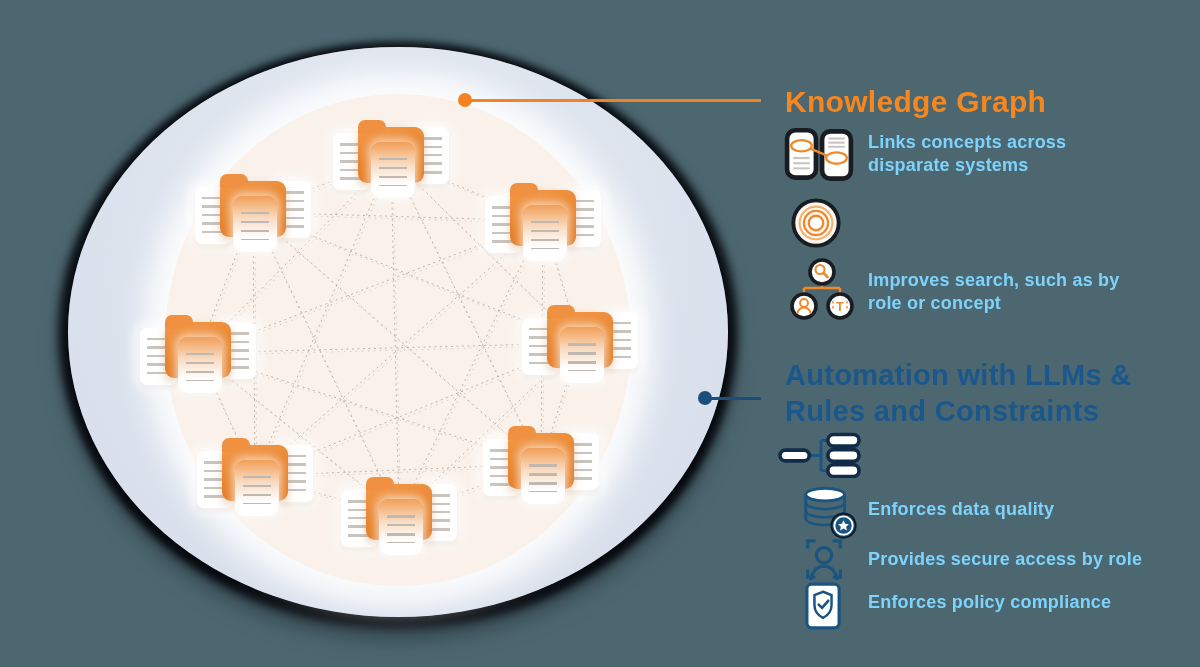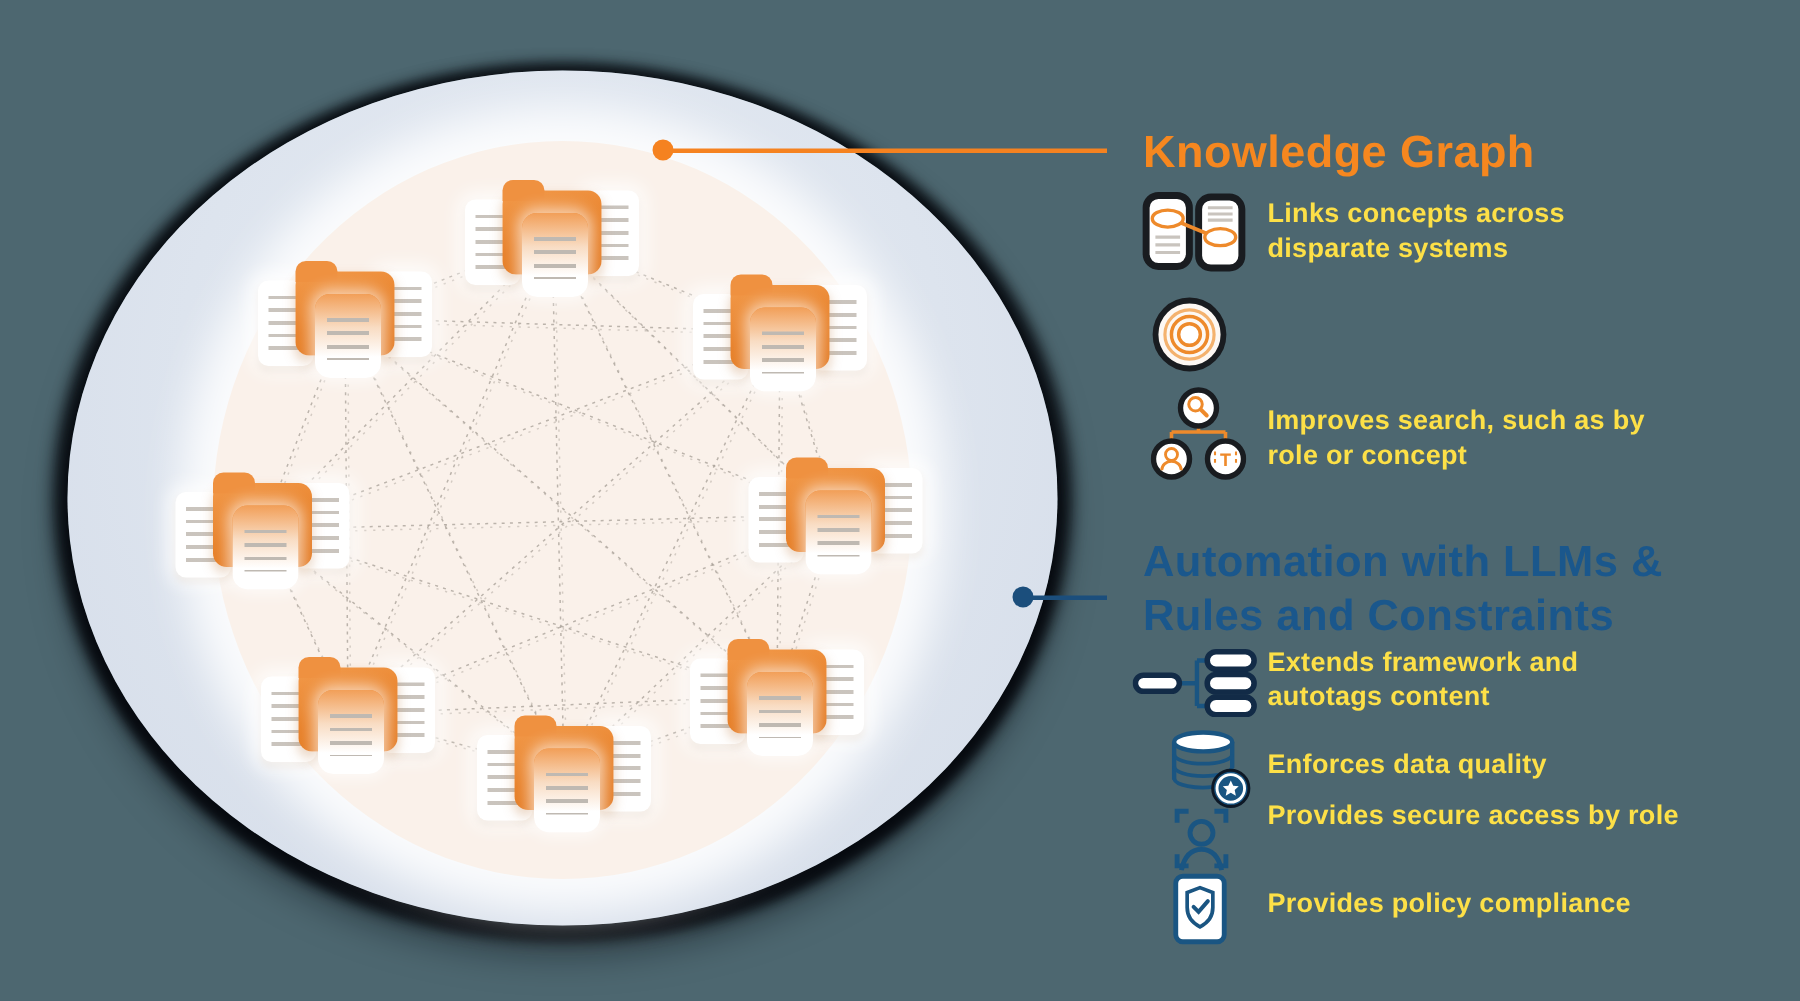--- a/index.html
+++ b/index.html
@@ -1,21 +1,21 @@
 <!DOCTYPE html>
 <html><head>
 <meta charset="utf-8">
 <style>
   html,body{margin:0;padding:0;}
   body{
     width:1200px;height:667px;overflow:hidden;position:relative;
     background:#4D6770;
     font-family:"Liberation Sans", sans-serif;
   }
-  .stage{position:absolute;inset:0;}
+  .stage{position:absolute;inset:0;margin-left:23px;}
 
   
   .ring{
     position:absolute;left:45px;top:47px;width:660px;height:570px;border-radius:50%;
     background:radial-gradient(ellipse at 50% 38%, #e9eef5 0%, #dde4ee 55%, #d3dbe8 100%);
     box-shadow:0 10px 8px 1px rgba(7,10,15,0.92),
                0 -5px 9px rgba(7,10,15,0.78),
                10px 0 9px rgba(7,10,15,0.8),
                -10px 0 9px rgba(7,10,15,0.8),
                0 16px 26px rgba(5,8,12,0.55);
@@ -53,21 +53,21 @@
   .kg-line{left:445px;top:99px;width:293px;background:#F58220;}
   .kg-dot{left:435px;top:93px;background:#F58220;}
   .auto-line{left:687px;top:397px;width:51px;background:#1B4E7C;}
   .auto-dot{left:675px;top:391px;background:#1B4E7C;}
 
   
   .abs{position:absolute;}
   .sec-title{font-weight:700;letter-spacing:.3px;white-space:pre-line;}
   .kg-title{left:762px;top:85px;font-size:30px;color:#F6871F;}
   .auto-title{left:762px;top:357px;font-size:29px;line-height:36px;color:#1A578C;}
-  .item-text{font-size:18px;font-weight:700;color:#fde047;line-height:23px;white-space:pre-line;letter-spacing:.2px;}
+  .item-text{font-size:18px;font-weight:700;color:#7dd3fc;line-height:23px;white-space:pre-line;letter-spacing:.2px;}
   .icon-box{position:absolute;}
 </style>
 </head>
 <body>
 
 <div class="stage">
 
   <div class="ring"></div>
   <div class="inner"></div>
   <svg id="edges-svg" width="760" height="667">
@@ -239,22 +239,20 @@
       <line x1="32" y1="23.5" x2="44" y2="23.5" stroke="#1A5582" stroke-width="3"></line>
       <line x1="44" y1="8" x2="44" y2="39" stroke="#1A5582" stroke-width="3"></line>
       <line x1="44" y1="8" x2="51" y2="8" stroke="#1A5582" stroke-width="3"></line>
       <line x1="44" y1="39" x2="51" y2="39" stroke="#1A5582" stroke-width="3"></line>
       <rect x="2" y="18" width="30" height="11" rx="5.5" fill="#fff" stroke="#122B47" stroke-width="3.8"></rect>
       <rect x="51" y="2" width="32" height="12" rx="6" fill="#fff" stroke="#122B47" stroke-width="3.8"></rect>
       <rect x="51" y="17.5" width="32" height="12" rx="6" fill="#fff" stroke="#122B47" stroke-width="3.8"></rect>
       <rect x="51" y="33" width="32" height="12" rx="6" fill="#fff" stroke="#122B47" stroke-width="3.8"></rect>
     </svg>
   </div>
-  <div class="abs item-text" style="left:845px;top:430px;">Extends framework and
-autotags content</div>
 
   <div class="abs icon-box" style="left:776px;top:484px;">
     <svg width="60" height="58" viewBox="0 0 62 58">
       <path d="M7 10 V36 M47 10 V28" fill="none" stroke="#1A5582" stroke-width="3"></path>
       <ellipse cx="27" cy="10" rx="20" ry="6.5" fill="#fff" stroke="#1A5582" stroke-width="3"></ellipse>
       <path d="M7 18.5 a20 6.5 0 0 0 40 0" fill="none" stroke="#1A5582" stroke-width="2.6"></path>
       <path d="M7 27 a20 6.5 0 0 0 40 0" fill="none" stroke="#1A5582" stroke-width="2.6"></path>
       <path d="M7 35.5 a20 6.5 0 0 0 27 5.5" fill="none" stroke="#1A5582" stroke-width="2.6"></path>
       <circle cx="46" cy="42" r="12.5" fill="#1A5582" stroke="#0D1826" stroke-width="2"></circle>
       <circle cx="46" cy="42" r="9.5" fill="none" stroke="#fff" stroke-width="2"></circle>
@@ -263,24 +261,24 @@
   </div>
   <div class="abs item-text" style="left:845px;top:498px;">Enforces data quality</div>
 
   <div class="abs icon-box" style="left:779px;top:537px;">
     <svg width="44" height="46" viewBox="0 0 46 48">
       <path d="M14 4 H6 V12 M32 4 H40 V12 M6 34 V42 H14 M40 34 V42 H32" fill="none" stroke="#1A5582" stroke-width="3.4"></path>
       <circle cx="23" cy="19" r="8" fill="none" stroke="#1A5582" stroke-width="3.4"></circle>
       <path d="M9 45 Q12 30.5 23 30.5 Q34 30.5 37 45" fill="none" stroke="#1A5582" stroke-width="3.4"></path>
     </svg>
   </div>
-  <div class="abs item-text" style="left:845px;top:532px;">Provides secure access by role</div>
+  <div class="abs item-text" style="left:845px;top:548px;">Provides secure access by role</div>
 
   <div class="abs icon-box" style="left:781px;top:581px;">
     <svg width="38" height="50" viewBox="0 0 40 52">
       <rect x="3" y="3" width="34" height="46" rx="5" fill="#fff" stroke="#1A5582" stroke-width="3.4"></rect>
       <path d="M20 11 L29 14.5 V25 Q29 34 20 38.5 Q11 34 11 25 V14.5 Z" fill="#fff" stroke="#1A5582" stroke-width="2.6"></path>
       <path d="M15.5 24.5 L19 28 L25.5 20.5" fill="none" stroke="#1A5582" stroke-width="2.8" stroke-linecap="round"></path>
     </svg>
   </div>
-  <div class="abs item-text" style="left:845px;top:591px;">Provides policy compliance</div>
+  <div class="abs item-text" style="left:845px;top:591px;">Enforces policy compliance</div>
 
 </div>
 
 </body></html>

